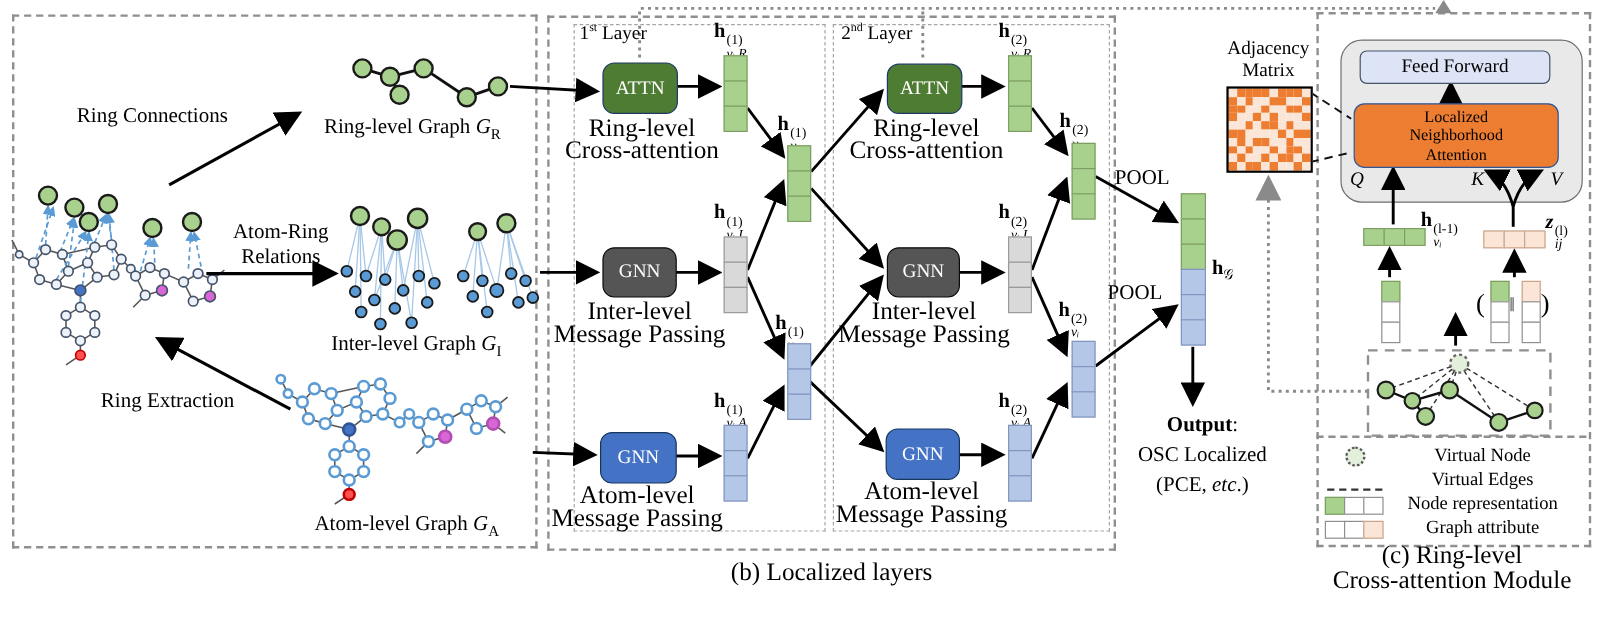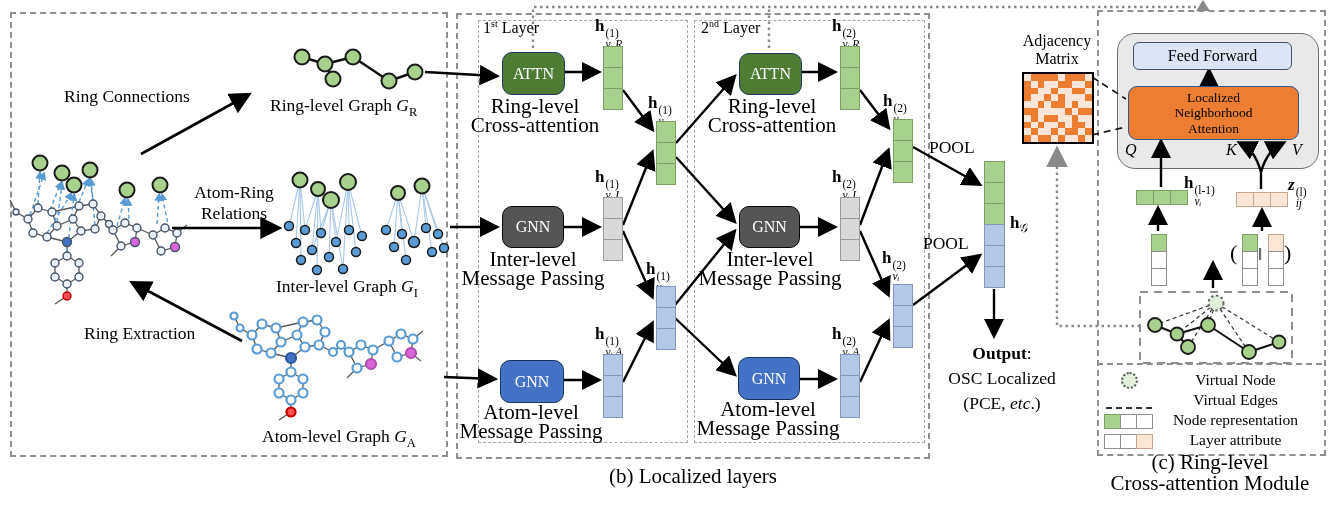--- a/index.html
+++ b/index.html
@@ -760,20 +760,20 @@
     <span class="legtxt" style="flex:1;text-align:center;margin-top:16px;">Node representation</span>
   </div>
   <div class="legendrow" style="left:1103px;top:429px;width:213px;">
     <span style="width:52px;display:flex;justify-content:center;">
         <span class="lstrip">
           <span class="lc"></span>
           <span class="lc"></span>
           <span class="lc p"></span>
         </span>
       </span>
-    <span class="legtxt" style="flex:1;text-align:center;">Layer attribute</span>
+    <span class="legtxt" style="flex:1;text-align:center;">Graph attribute</span>
   </div>
 
   <div class="txt cap" style="left:1087px;top:452px;width:246px;line-height:21px;">
     <span>(c) Ring-level</span><br><span>Cross-attention Module</span>
   </div>
 
 </div>
 
 </body></html>

